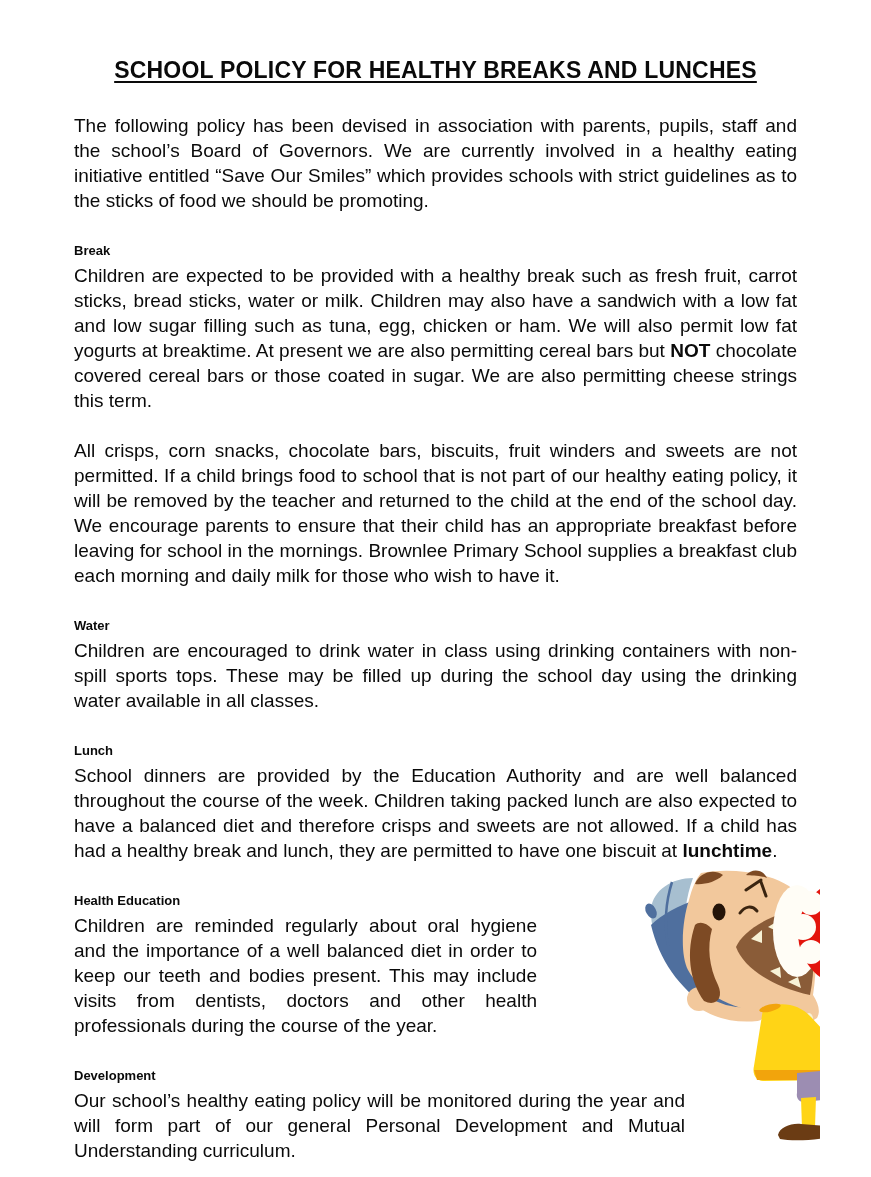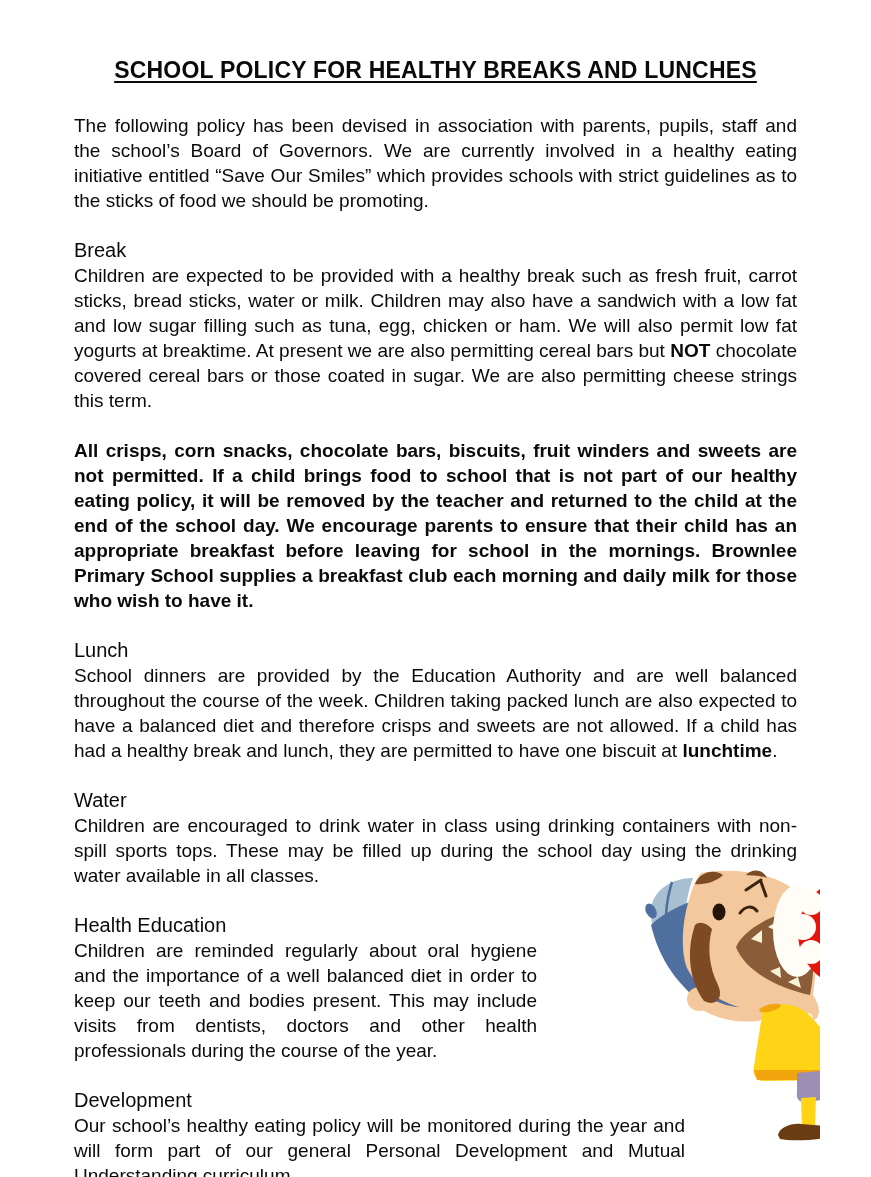--- a/index.html
+++ b/index.html
@@ -22,25 +22,25 @@
     line-height: 28px;
     font-weight: bold;
     text-align: center;
     text-decoration: underline;
     text-decoration-thickness: 2px;
     text-underline-offset: 3px;
     margin: 0 0 29px 0;
     letter-spacing: 0.2px;
   }
   p.body-para { margin: 0; text-align: justify; }
-  p.para-gap { margin-top: 25px; font-weight: bold; }
+  p.para-gap { margin-top: 25px; }
   h2.sec-heading {
-    font-size: 20px;
+    font-size: 13px;
     line-height: 25px;
-    font-weight: normal;
+    font-weight: bold;
     margin: 25px 0 0 0;
     text-align: left;
   }
   .wrap-spacer-a { float: right; clear: right; width: 260px; height: 217px; }
   .wrap-spacer-b { float: right; clear: right; width: 112px; height: 80px; }
   .illustration {
     position: absolute;
     top: 855px;
     left: 588px;
     width: 283px;
@@ -60,27 +60,27 @@
   <section>
     <h2 class="sec-heading">Break</h2>
     <p class="body-para"><span>Children are expected to be provided with a healthy break such as fresh fruit, carrot sticks, bread sticks, water or milk. Children may also have a sandwich with a low fat and low sugar filling such as tuna, egg, chicken or ham. We will also permit low fat yogurts at breaktime. At present we are also permitting cereal bars but </span><b>NOT</b><span> chocolate covered cereal bars or those coated in sugar. We are also permitting cheese strings this term.</span></p>
   </section>
 
   <section>
     <p class="body-para para-gap"><span>All crisps, corn snacks, chocolate bars, biscuits, fruit winders and sweets are not permitted. If a child brings food to school that is not part of our healthy eating policy, it will be removed by the teacher and returned to the child at the end of the school day. We encourage parents to ensure that their child has an appropriate breakfast before leaving for school in the mornings. Brownlee Primary School supplies a breakfast club each morning and daily milk for those who wish to have it.</span></p>
   </section>
 
   <section>
-    <h2 class="sec-heading">Lunch</h2>
-    <p class="body-para"><span>School dinners are provided by the Education Authority and are well balanced throughout the course of the week. Children taking packed lunch are also expected to have a balanced diet and therefore crisps and sweets are not allowed. If a child has had a healthy break and lunch, they are permitted to have one biscuit at </span><b>lunchtime</b><span>.</span></p>
+    <h2 class="sec-heading">Water</h2>
+    <p class="body-para"><span>Children are encouraged to drink water in class using drinking containers with non-spill sports tops. These may be filled up during the school day using the drinking water available in all classes.</span></p>
   </section>
 
   <section>
-    <h2 class="sec-heading">Water</h2>
-    <p class="body-para"><span>Children are encouraged to drink water in class using drinking containers with non-spill sports tops. These may be filled up during the school day using the drinking water available in all classes.</span></p>
+    <h2 class="sec-heading">Lunch</h2>
+    <p class="body-para"><span>School dinners are provided by the Education Authority and are well balanced throughout the course of the week. Children taking packed lunch are also expected to have a balanced diet and therefore crisps and sweets are not allowed. If a child has had a healthy break and lunch, they are permitted to have one biscuit at </span><b>lunchtime</b><span>.</span></p>
   </section>
 
   <div class="wrap-spacer-a"></div>
   <div class="wrap-spacer-b"></div>
 
   <section>
     <h2 class="sec-heading">Health Education</h2>
     <p class="body-para"><span>Children are reminded regularly about oral hygiene and the importance of a well balanced diet in order to keep our teeth and bodies present. This may include visits from dentists, doctors and other health professionals during the course of the year.</span></p>
   </section>
 

